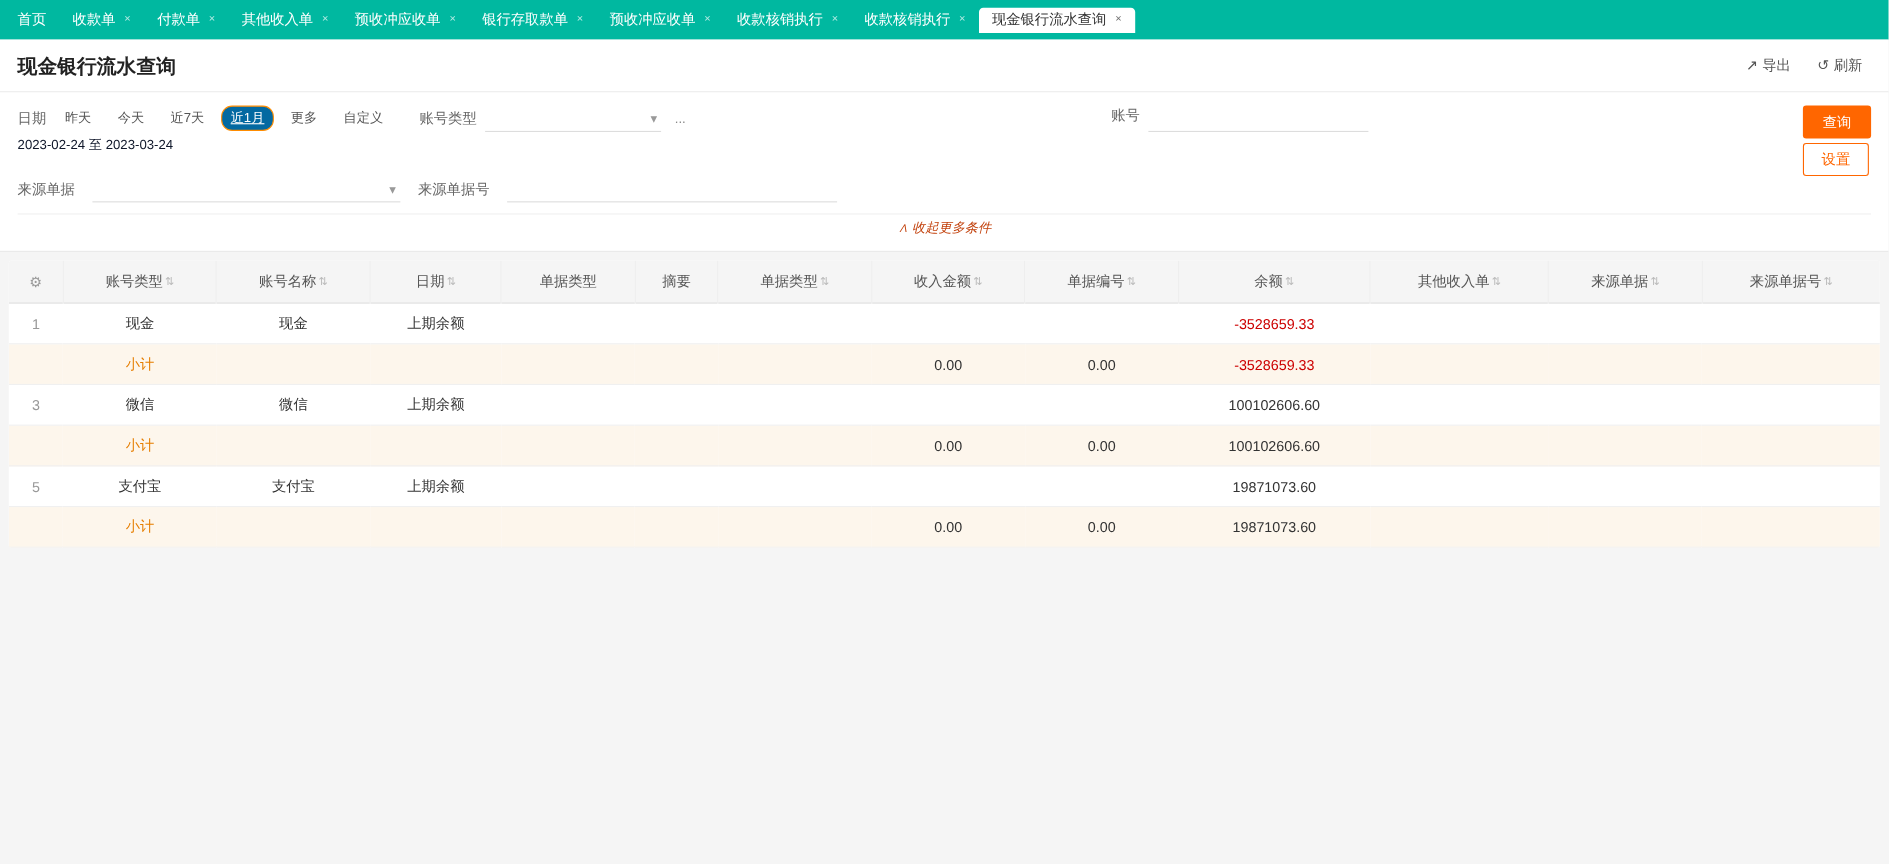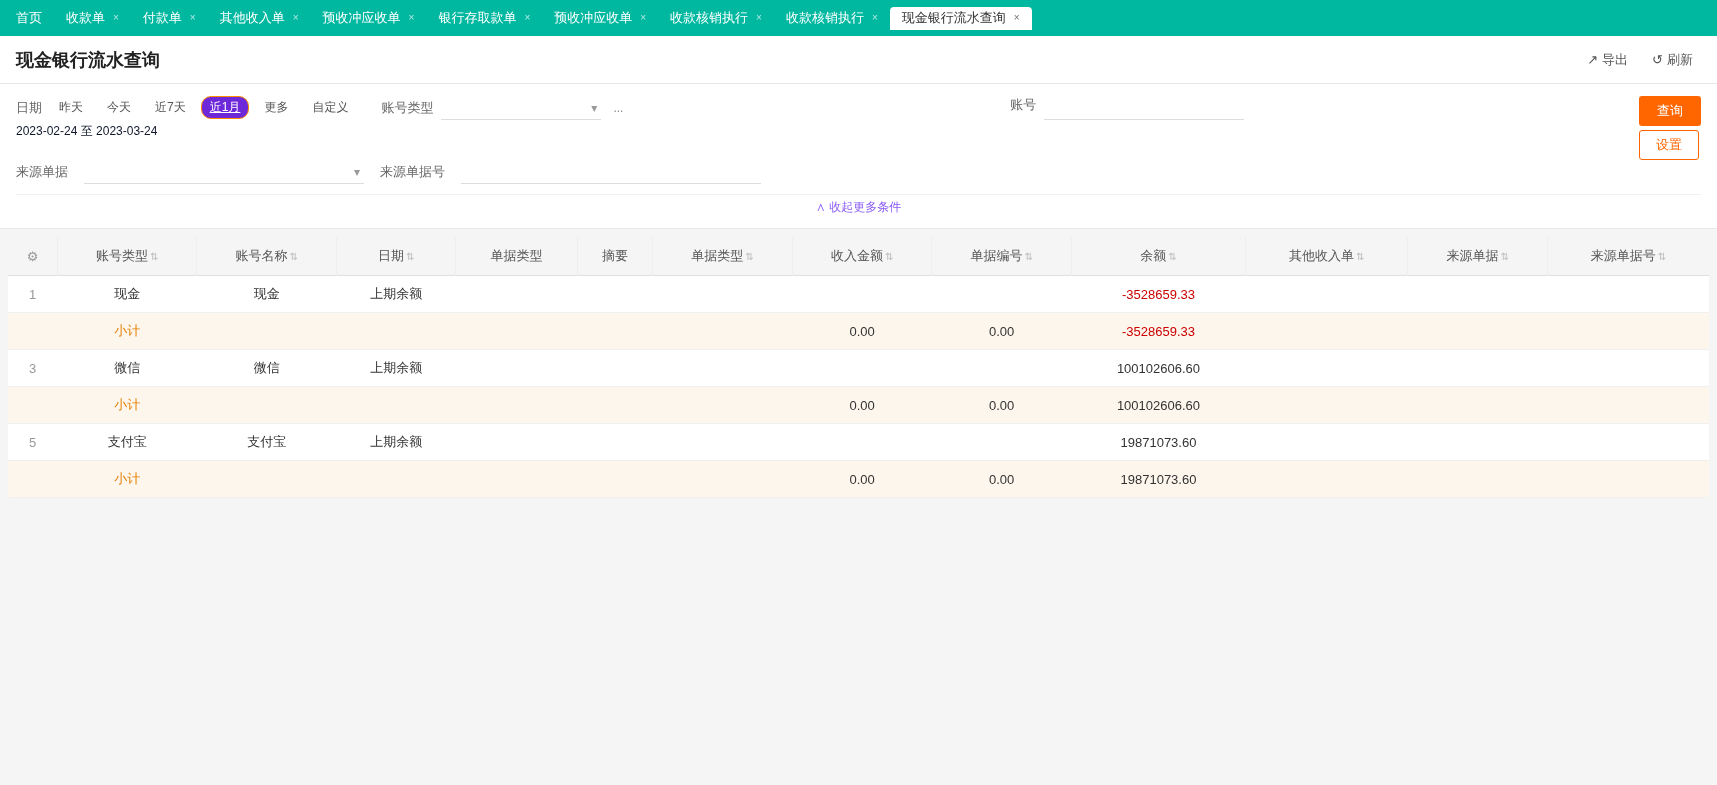--- a/index.html
+++ b/index.html
@@ -66,21 +66,21 @@
       flex-wrap: wrap;
     }
     .filter-label { color: #666; font-size: 13px; white-space: nowrap; }
     .date-shortcuts { display: flex; align-items: center; gap: 6px; }
     .date-btn {
       padding: 2px 8px; font-size: 12px; cursor: pointer;
       border: 1px solid transparent; border-radius: 3px;
       background: none; color: #555;
     }
     .date-btn.active {
-      background: #6d28d9; color: #fff; border-color: #ff8c00; border-radius: 10px; text-decoration: underline;
+      background: #0369a1; color: #fff; border-color: #ff8c00; border-radius: 10px; text-decoration: underline;
     }
     .date-range { color: #0f172a; font-size: 12px; }
     .filter-select {
       border: none; border-bottom: 1px solid #ddd; padding: 4px 24px 4px 4px;
       font-size: 13px; color: #333; background: transparent; cursor: pointer;
       min-width: 160px; outline: none; position: relative; appearance: none;
     }
     .select-wrapper { position: relative; display: inline-block; }
     .select-wrapper::after {
       content: "▾"; position: absolute; right: 4px; top: 50%; transform: translateY(-50%);
@@ -95,22 +95,22 @@
       background: #ff6600; color: #fff; border: none; padding: 6px 18px;
       font-size: 13px; cursor: pointer; border-radius: 3px;
     }
     .btn-settings {
       background: #fff; color: #ff6600; border: 1px solid #ff6600; padding: 5px 16px;
       font-size: 13px; cursor: pointer; border-radius: 3px;
     }
     .filter-right { margin-left: auto; display: flex; flex-direction: column; gap: 4px; align-items: flex-start; }
 
     .collapse-btn {
-      text-align: center; padding: 4px; color: #8b5cf6; font-size: 12px;
-      cursor: pointer; border-top: 1px solid #f0f0f0; margin-top: 4px;
+      text-align: center; padding: 4px; color: #c2410c; font-size: 12px;
+      cursor: pointer; border-top: 1px solid #f0f0f0; margin-top: 4px; font-style: italic;
     }
 
     
     .table-container {
       background: #fff;
       margin: 8px;
       border-radius: 2px;
       overflow: auto;
     }
     table {

